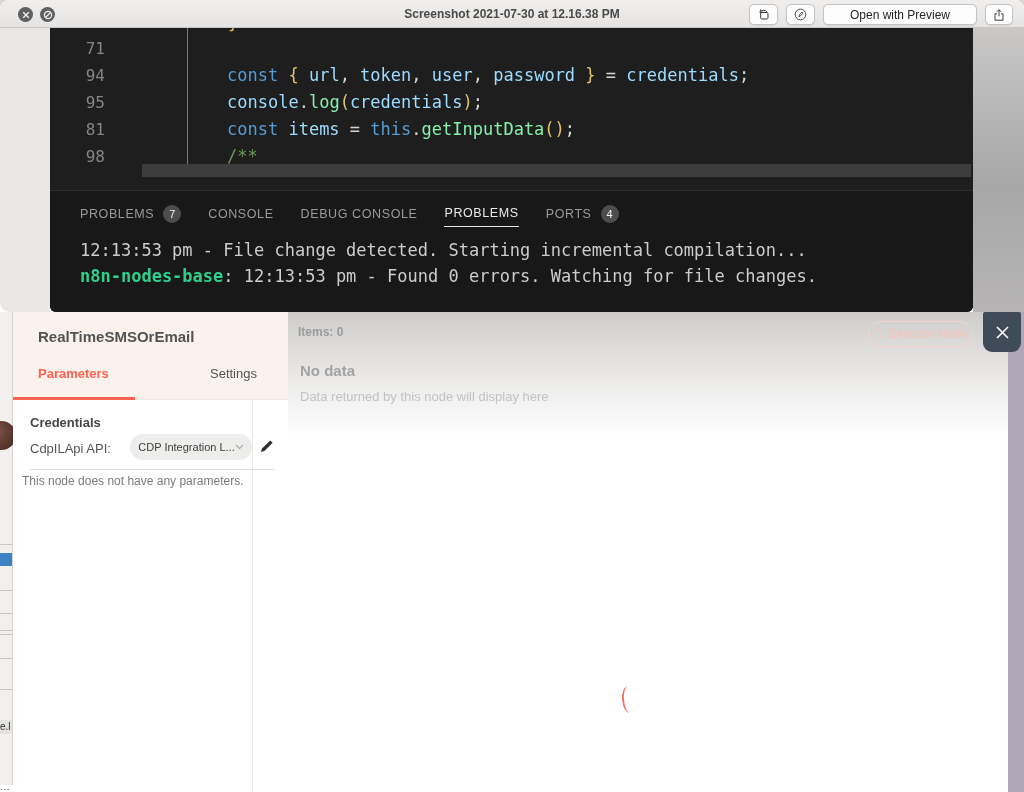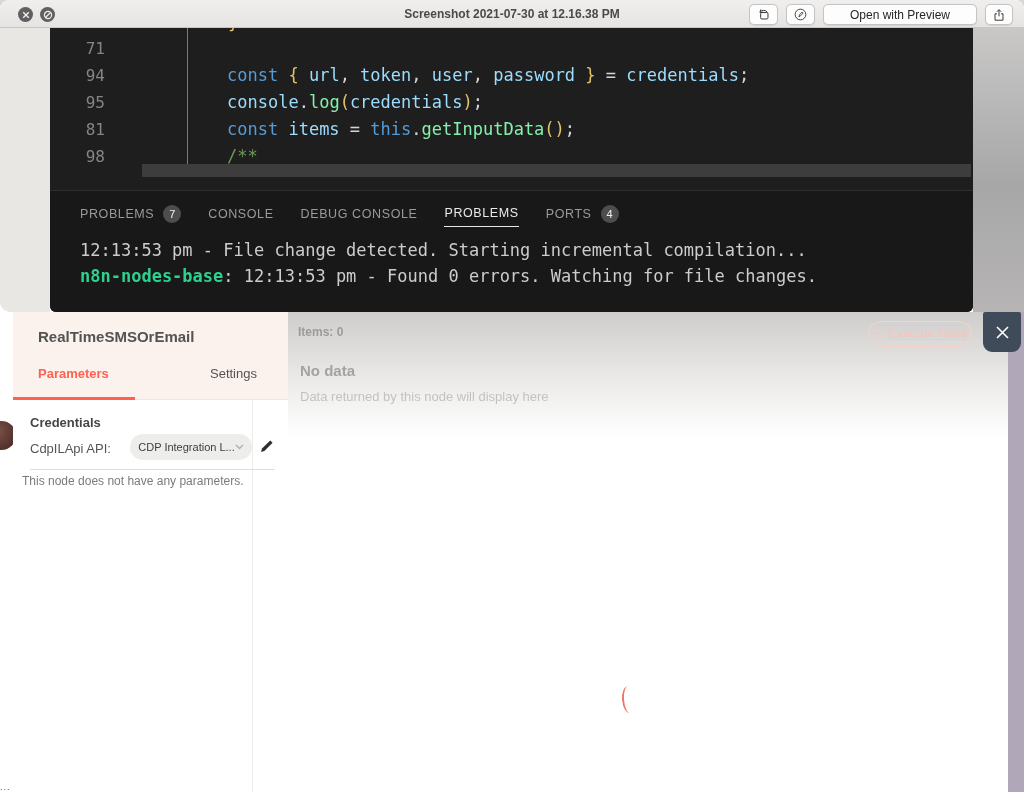--- a/index.html
+++ b/index.html
@@ -85,21 +85,21 @@
   .cred-divider{position:absolute;left:17px;top:157px;width:245px;height:1px;background:#dedede;}
   .no-params-note{position:absolute;left:9px;top:162px;font-size:12px;color:#7b7b7b;}
 
   .data-panel{position:absolute;left:288px;top:0;width:720px;height:480px;
     background:linear-gradient(180deg,#cecdcc 0px,#ecebea 70px,#ffffff 125px);}
   .items-label{position:absolute;left:10px;top:13px;font-size:12px;font-weight:700;color:#9b9b9b;}
   .no-data-title{position:absolute;left:12px;top:50px;font-size:15px;font-weight:700;color:#a3a3a3;}
   .no-data-sub{position:absolute;left:12px;top:77px;font-size:13px;color:#c3c2c1;}
   .execute-btn{position:absolute;left:580px;top:9px;width:104px;height:26px;border-radius:14px;
     border:1.5px solid #f5d3cb;background:transparent;display:flex;align-items:center;
-    justify-content:center;gap:6px;font-size:12px;font-weight:700;color:#f0c8c0;text-decoration:underline;}
+    justify-content:center;gap:6px;font-size:12px;font-weight:700;color:#f0c8c0;}
   .spinner{width:10px;height:10px;border:2px dotted #f3cec7;border-radius:50%;}
   .canvas-arc{position:absolute;left:334px;top:374px;width:14px;height:27px;
     border-left:2.5px solid #f4705f;border-radius:50%;transform:rotate(-4deg);}
 
   .purple-strip{position:absolute;left:1008px;top:0;width:16px;height:480px;background:#b0a7b9;}
   .close-btn{position:absolute;left:983px;top:0;width:38px;height:40px;background:#3f4b58;
     border-radius:2px 2px 9px 9px;display:flex;align-items:center;justify-content:center;z-index:5;}
 </style>
 </head>
 <body>
@@ -198,20 +198,31 @@
         <div class="terminal"><div class="t-line"><span class="t-fg">12:13:53 pm - File change detected. Starting incremental compilation...</span></div><div class="t-line"><span class="t-green">n8n-nodes-base</span><span class="t-fg">: 12:13:53 pm - Found 0 errors. Watching for file changes.</span></div></div>
         <div class="terminal" style="top:96px">
           
         </div>
       </div>
     </div>
   </div>
 
   <div class="n8n">
 
+    <div class="left-strip">
+      <div class="strip-line" style="top:232px"></div>
+      <div class="strip-row-blue" style="background:#3f81c5"></div>
+      <div class="strip-line" style="top:278px"></div>
+      <div class="strip-line" style="top:301px"></div>
+      <div class="strip-line" style="top:318px"></div>
+      <div class="strip-line" style="top:322px"></div>
+      <div class="strip-line" style="top:346px"></div>
+      <div class="strip-line" style="top:377px"></div>
+      <div class="strip-item">e.l</div>
+    </div>
     <div class="bottom-artifact">...</div>
 
     <div class="node-avatar"></div>
 
     <div class="params-panel">
       <div class="params-header">
         <div class="node-title">RealTimeSMSOrEmail</div>
         <div class="tab-parameters">Parameters</div>
         <div class="tab-settings">Settings</div>
         <div class="tab-underline"></div>

